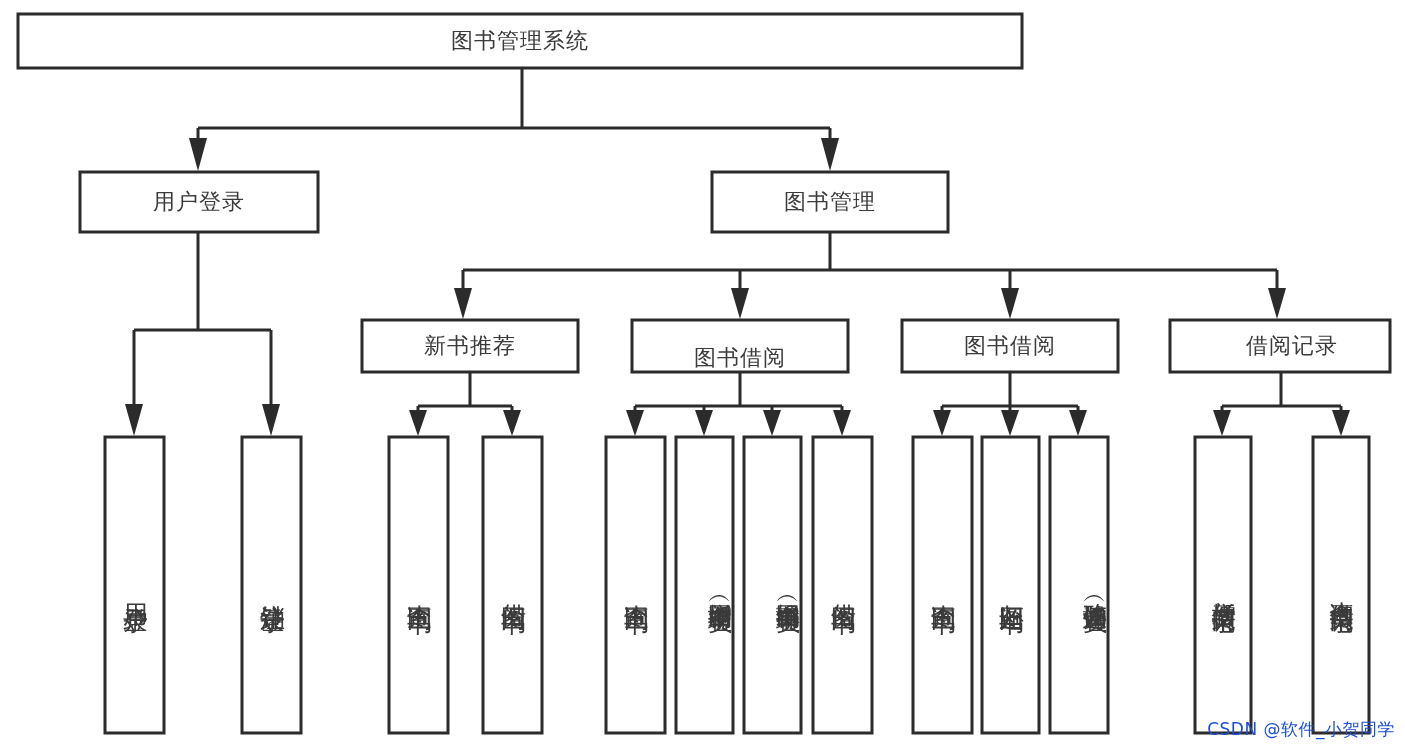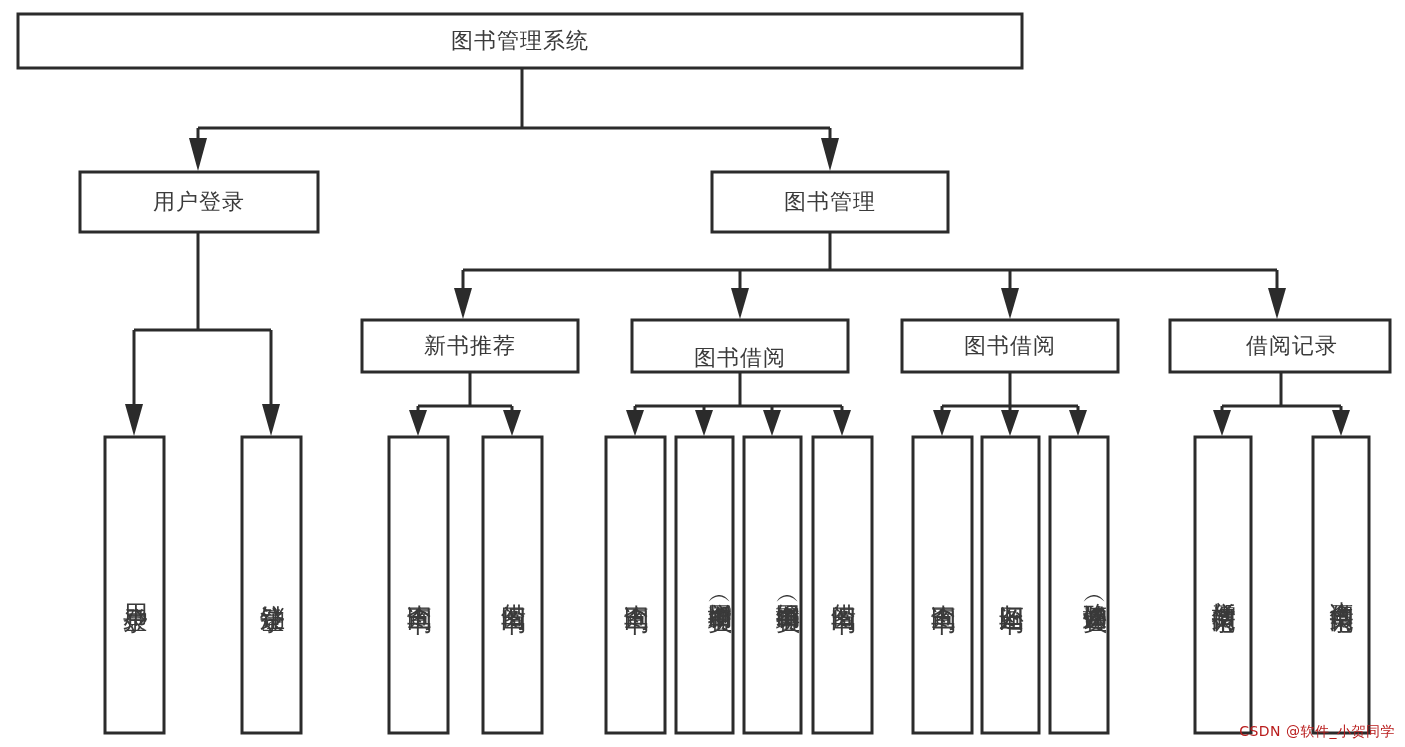--- a/index.html
+++ b/index.html
@@ -63,22 +63,22 @@
     text-orientation: upright;
     font-size: 25px;
     letter-spacing: 2px;
     line-height: 1.15;
     padding-top: 6px;
   }
   .watermark {
     position: absolute;
     right: 10px;
     bottom: 6px;
-    font-size: 14px;
-    color: #b91c1c;
+    font-size: 17px;
+    color: #1d4ed8;
     font-family: "DejaVu Sans", "Liberation Sans", sans-serif;
     letter-spacing: 0.5px;
     user-select: none;
     white-space: nowrap;
     text-align: right;
   }
 </style>
 </head>
 <body>
 

